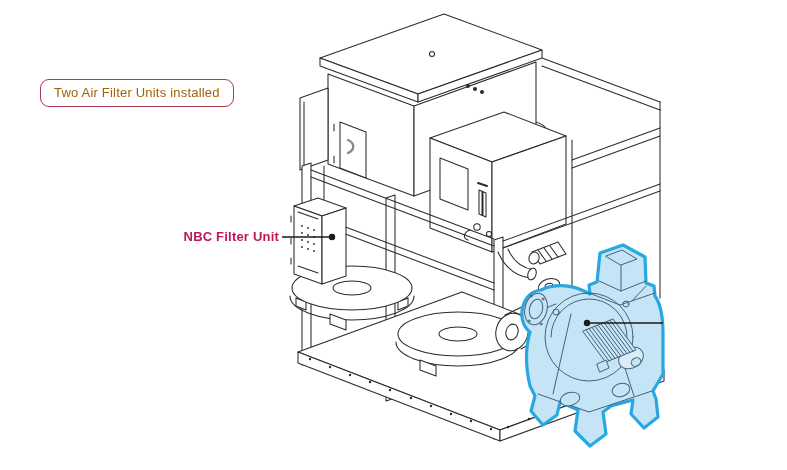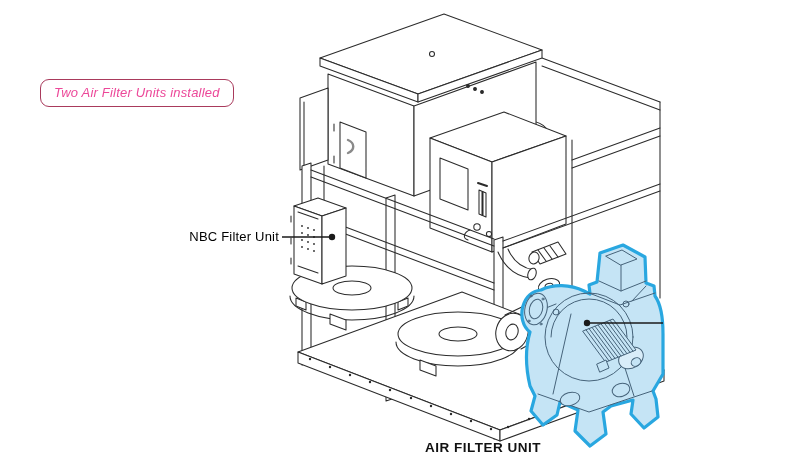--- a/index.html
+++ b/index.html
@@ -12,33 +12,33 @@
     overflow: hidden;
   }
   .diagram-svg { position: absolute; left: 0; top: 0; }
   .callout {
     position: absolute;
     left: 40px;
     top: 79px;
     padding: 5px 13px 6px 13px;
     border: 1.4px solid #a93a5c;
     border-radius: 9px;
-    color: #ec4899;
+    color: #a16207;
     font-size: 13px;
     letter-spacing: 0.2px;
     white-space: nowrap;
     background: #ffffff;
-    font-style: italic;
   }
   .part-label {
     position: absolute;
-    color: #000000;
+    color: #be185d;
     font-size: 13px;
     letter-spacing: 0.2px;
     white-space: nowrap;
+    font-weight: bold;
   }
   .label-nbc { right: 508px; top: 229px; }
   .label-booster { left: 669px; top: 315px; }
   .caption {
     position: absolute;
     left: 383px;
     top: 440px;
     width: 200px;
     text-align: center;
     font-size: 13.5px;
@@ -258,14 +258,13 @@
       <circle cx="587" cy="323" r="3.2" fill="#1a1a1a" stroke="none"></circle>
       <line x1="590" y1="323" x2="663" y2="323"></line>
     </g>
   </svg>
 
   <div class="callout">Two Air Filter Units installed</div>
 
   <div class="part-label label-nbc">NBC Filter Unit</div>
 
 
-  <div class="caption">AIR FILTER UNIT</div>
 </div>
 
 </body></html>

